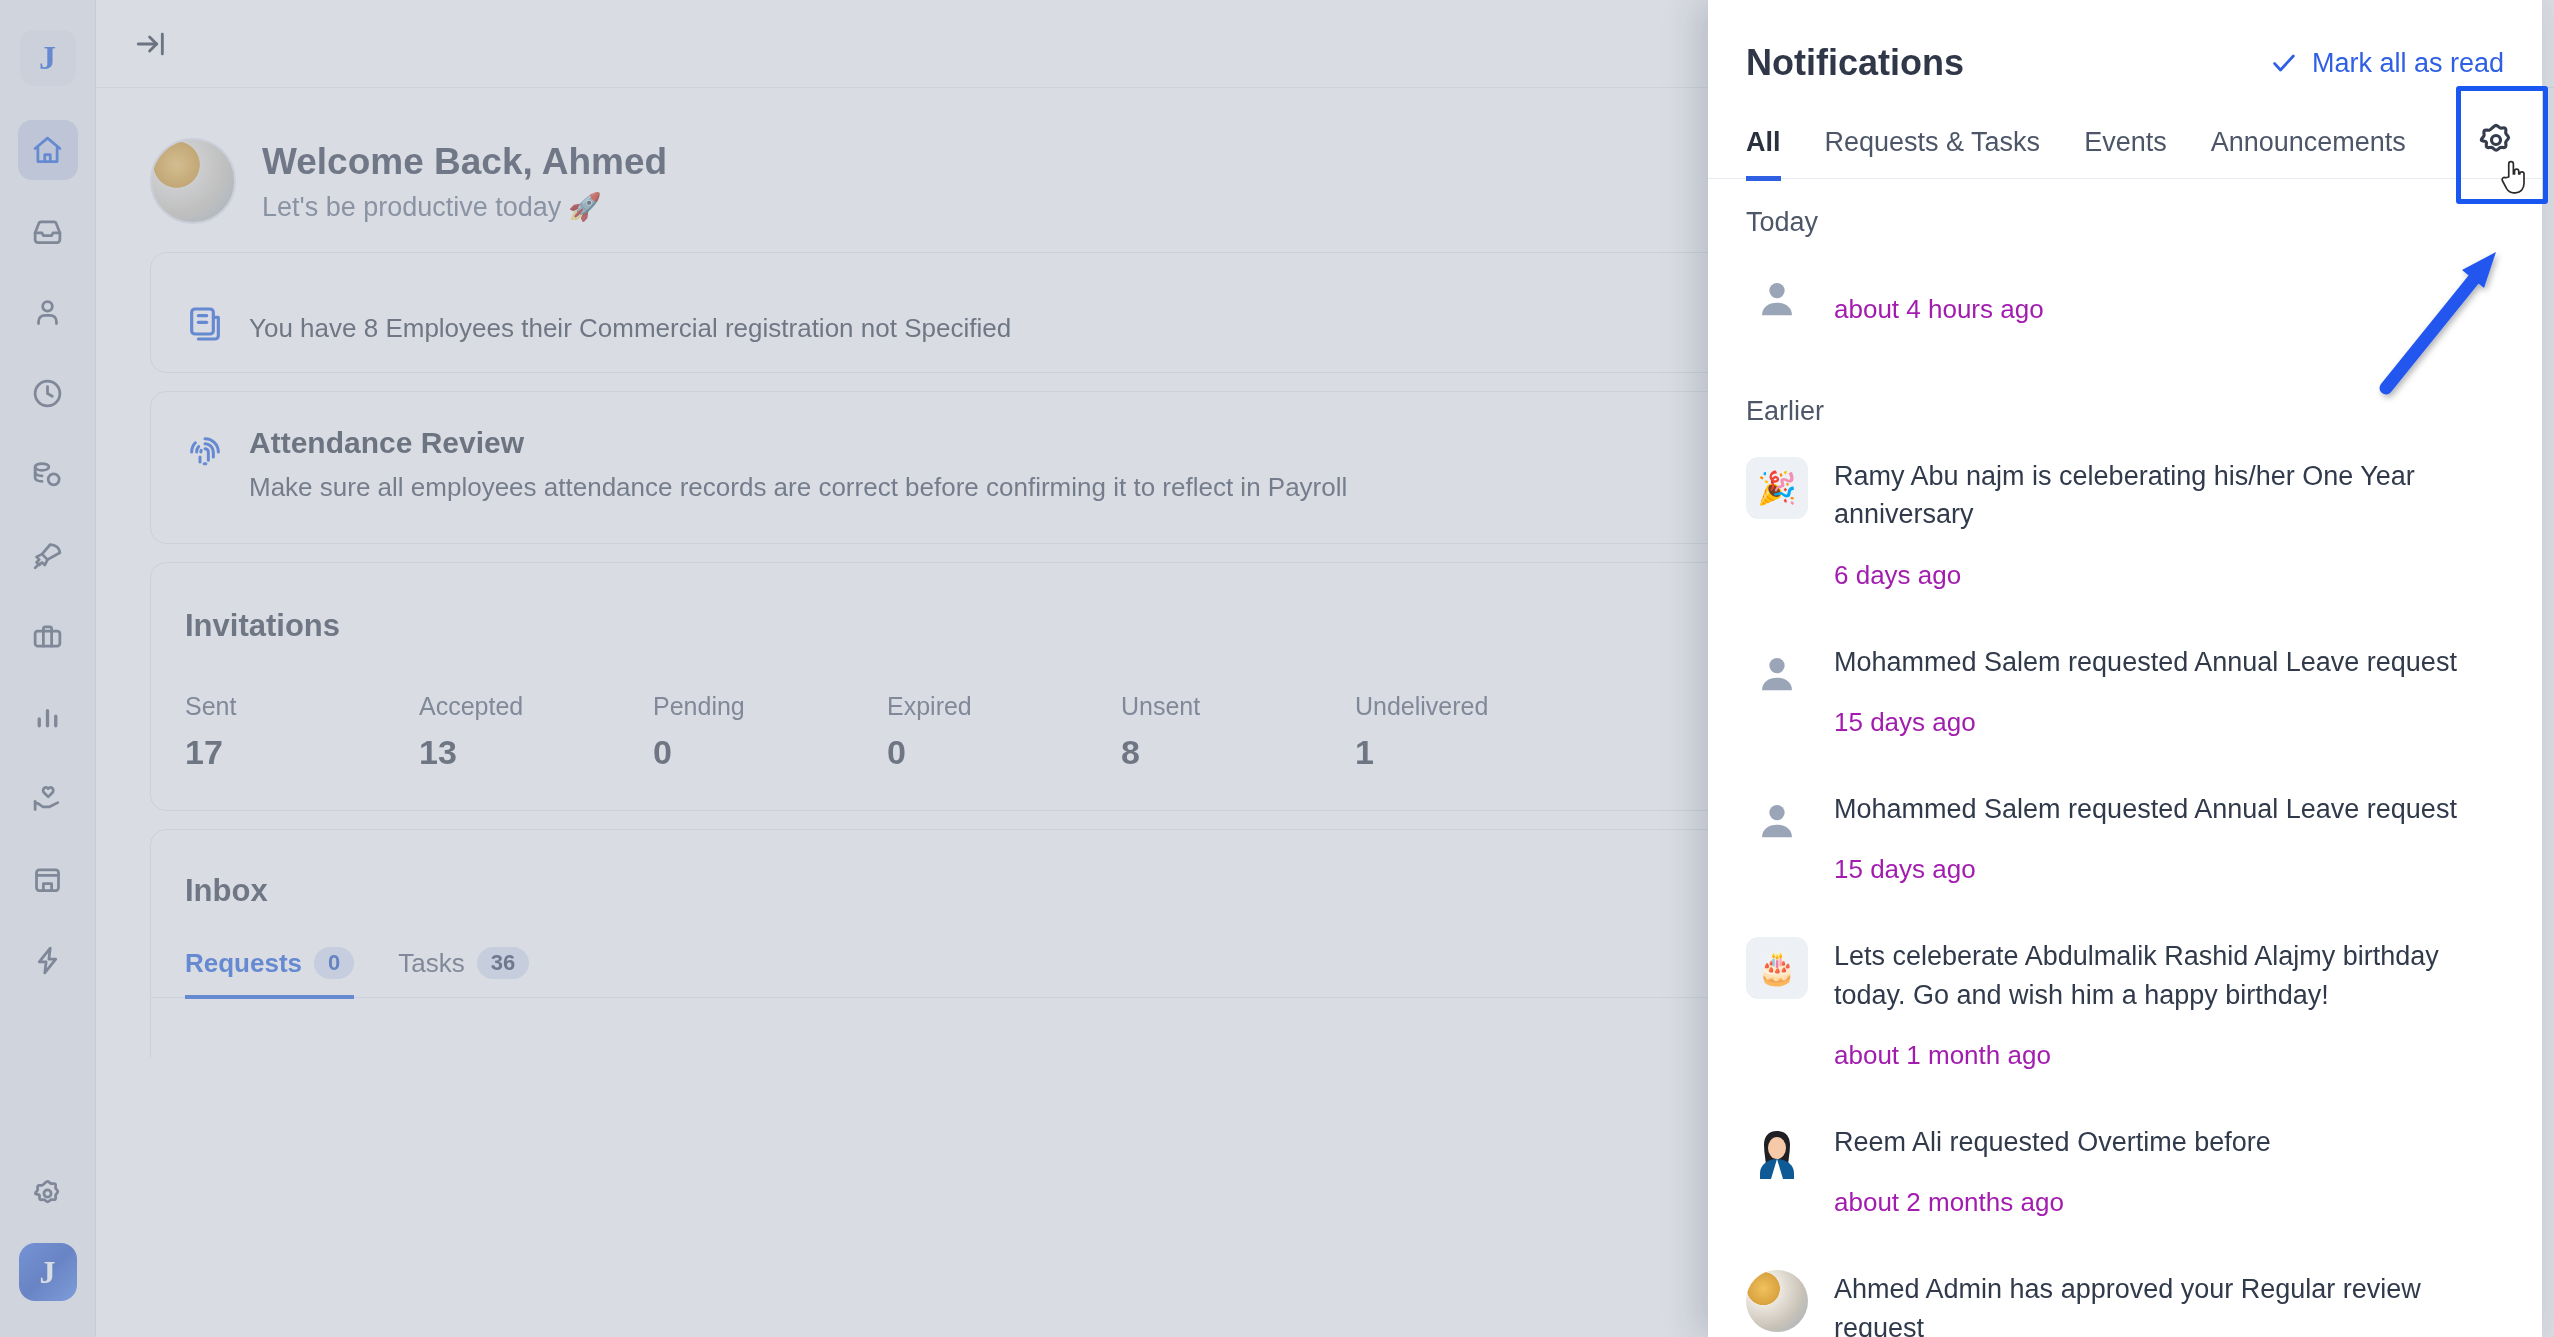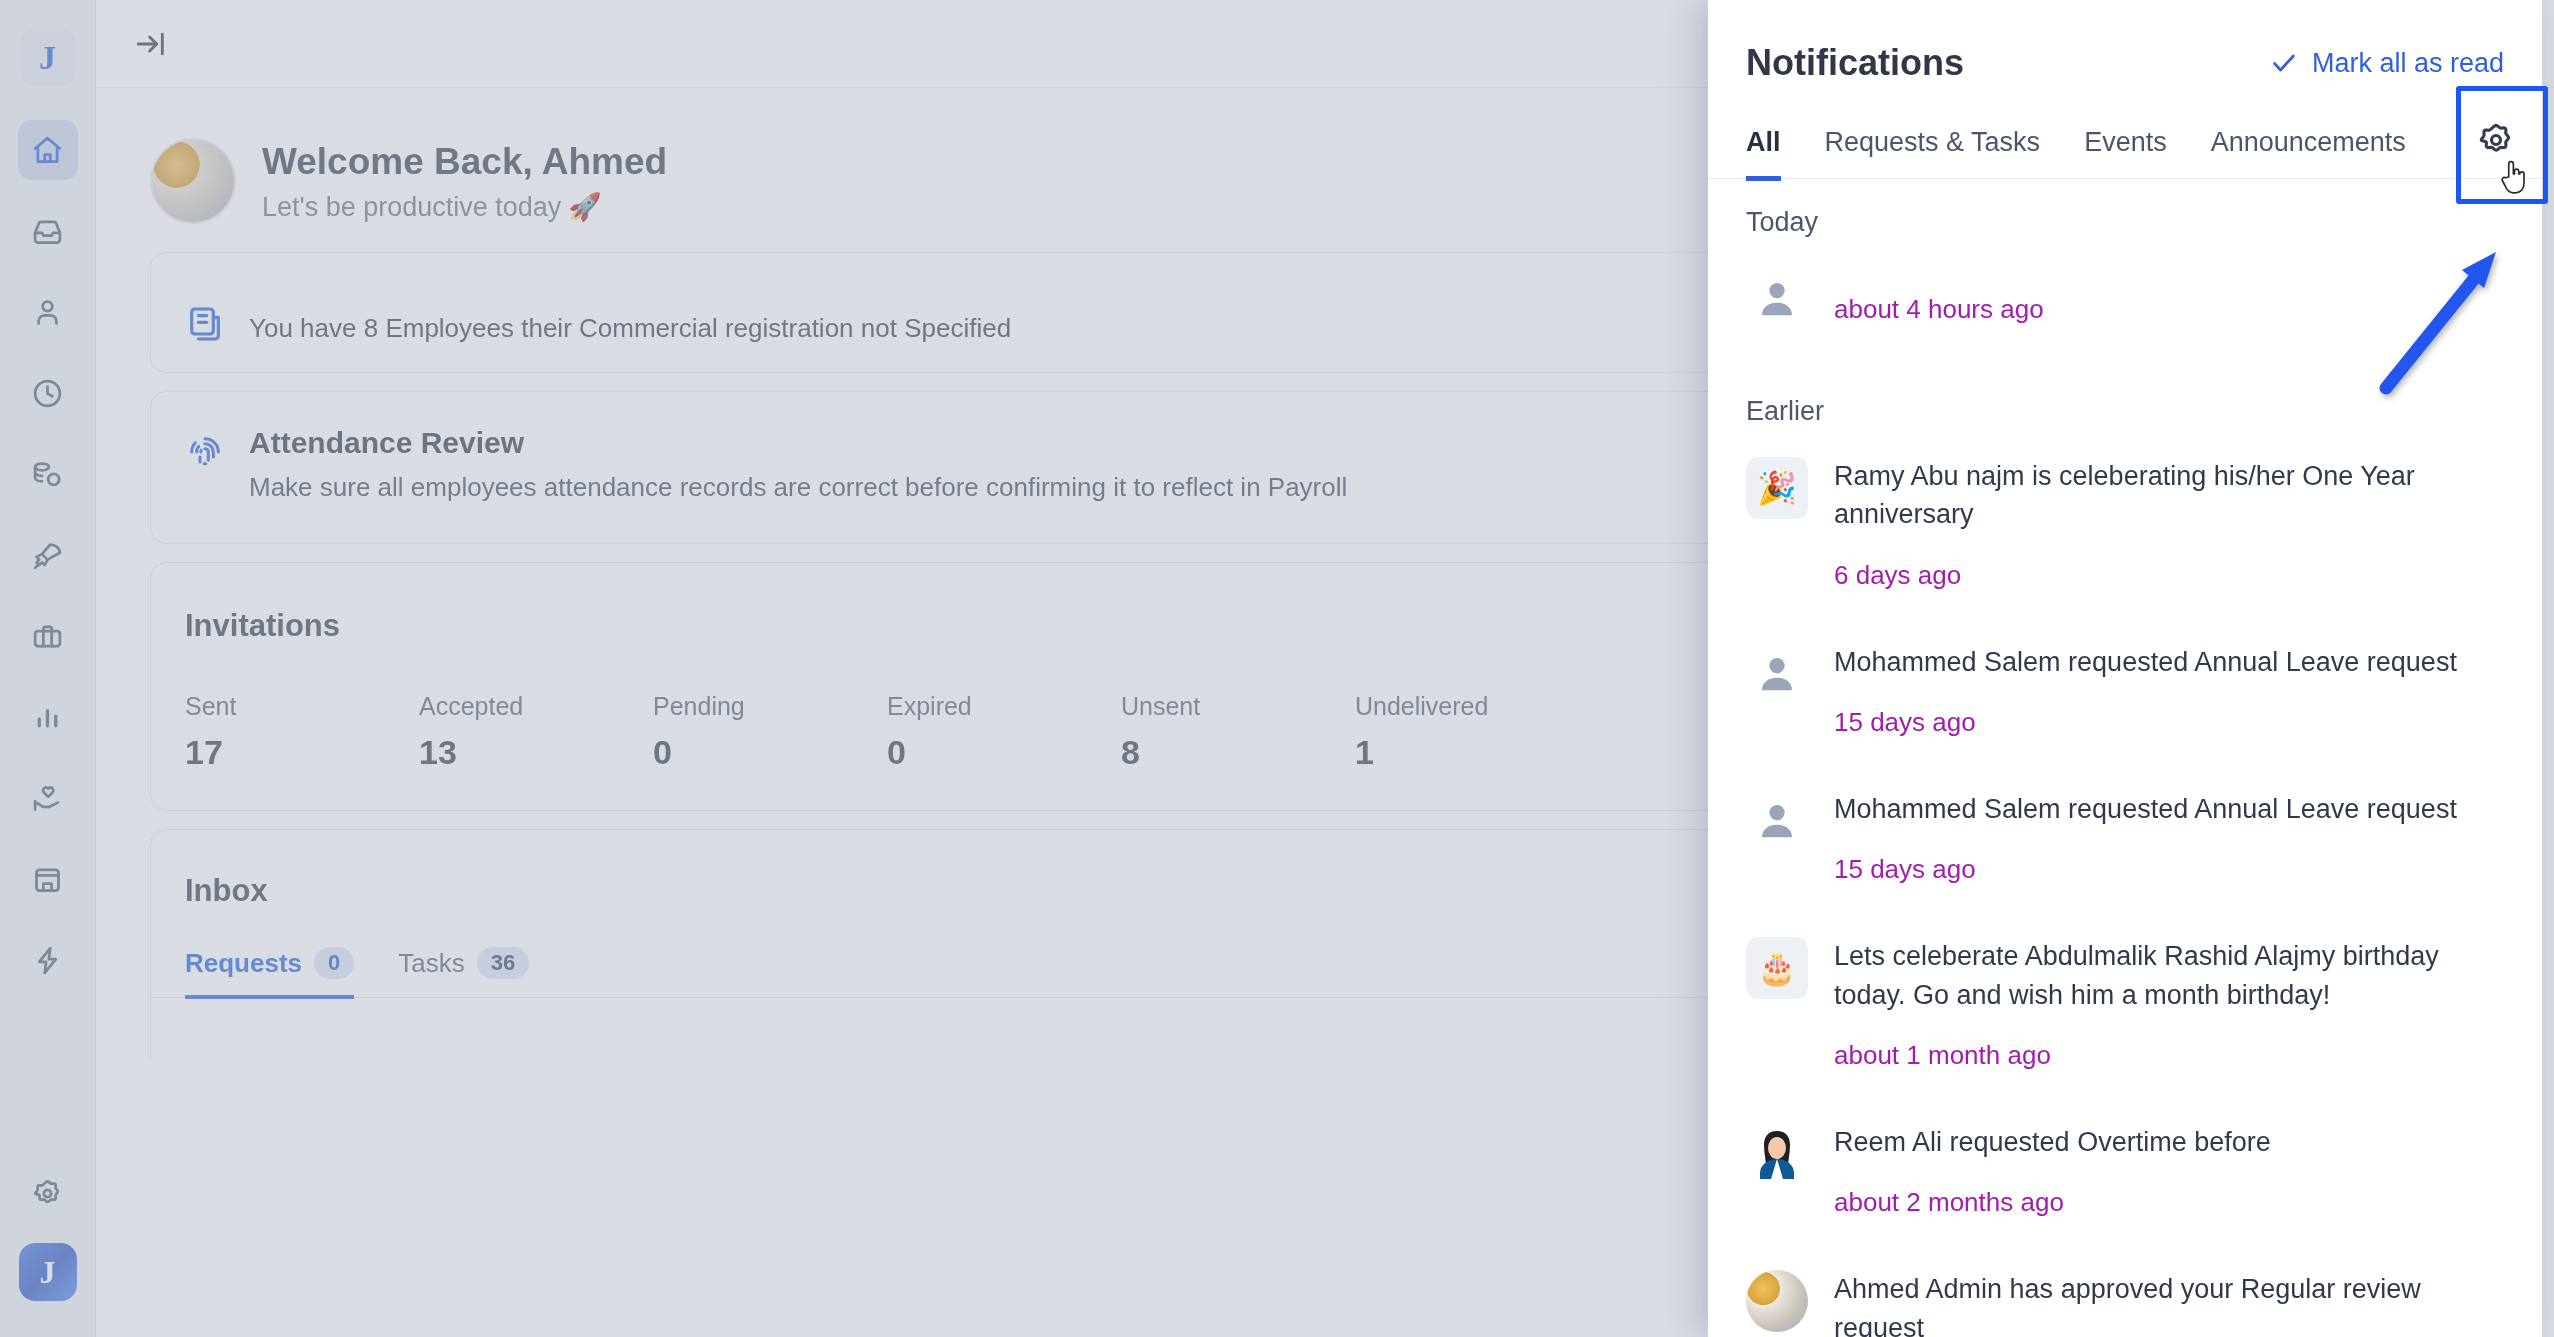--- a/index.html
+++ b/index.html
@@ -559,21 +559,21 @@
         </div>
         <div class="notif-body">
           <div class="notif-title">Mohammed Salem requested Annual Leave request</div>
           <div class="notif-time">15 days ago</div>
         </div>
       </div>
 
       <div class="notif">
         <div class="notif-ico tile">🎂</div>
         <div class="notif-body">
-          <div class="notif-title">Lets celeberate Abdulmalik Rashid Alajmy birthday today. Go and wish him a month birthday!</div>
+          <div class="notif-title">Lets celeberate Abdulmalik Rashid Alajmy birthday today. Go and wish him a happy birthday!</div>
           <div class="notif-time">about 1 month ago</div>
         </div>
       </div>
 
       <div class="notif">
         <div class="notif-ico">
           <svg class="ava-reem" viewBox="0 0 62 62">
             <circle cx="31" cy="31" r="31" fill="#ffffff"></circle>
             <path d="M31 8c-9 0-13 6-13 14 0 8 2 16 2 22h22c0-6 2-14 2-22 0-8-4-14-13-14z" fill="#1f1f24"></path>
             <ellipse cx="31" cy="25" rx="9" ry="11" fill="#f6c9a8"></ellipse>

